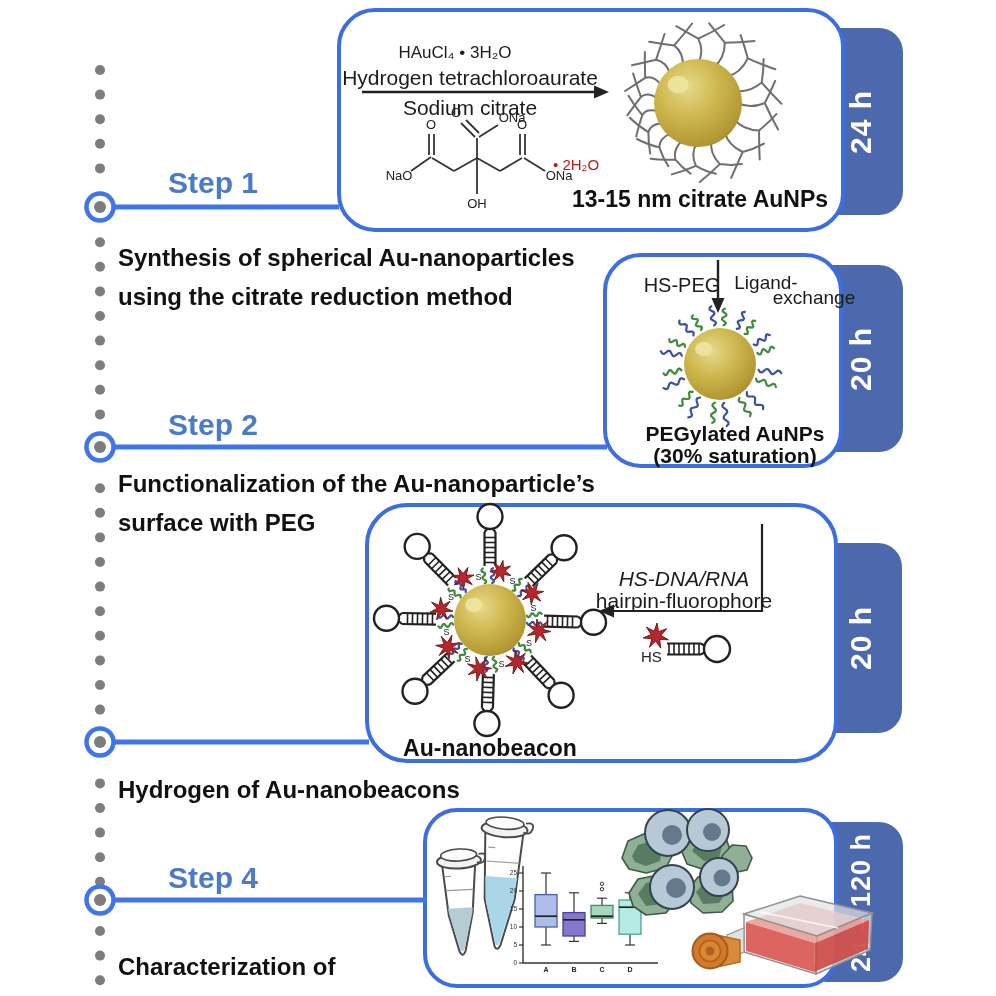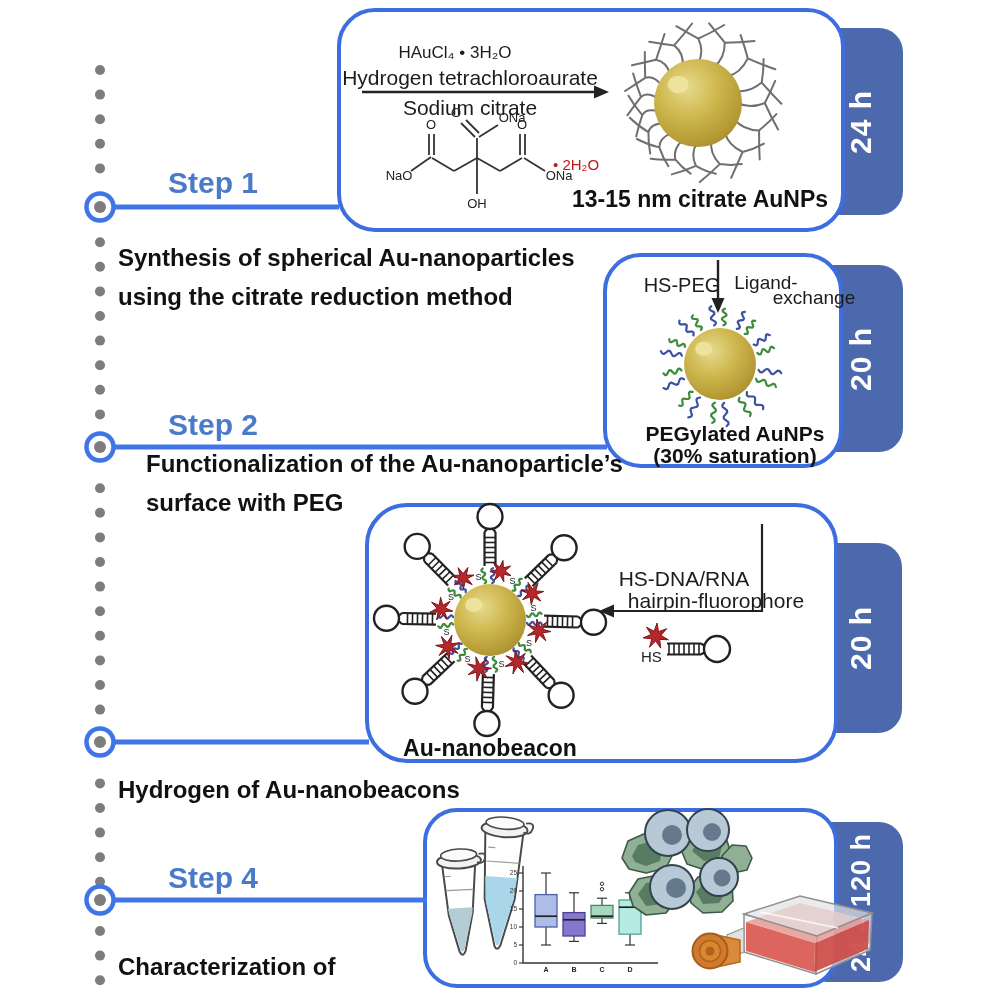--- a/index.html
+++ b/index.html
@@ -453,38 +453,38 @@
       </g>
     </g>
   </svg>
 
   <div class="step-label" style="left:168px;top:166px;">Step 1</div>
   <div class="step-label" style="left:168px;top:408px;">Step 2</div>
   <div class="step-label" style="left:168px;top:861px;">Step 4</div>
 
   <div class="desc" style="left:118px;top:238px;">Synthesis of spherical Au-nanoparticles
 using the citrate reduction method</div>
-  <div class="desc" style="left:118px;top:444px;margin-left:28px;">Functionalization of the Au-nanoparticle’s
+  <div class="desc" style="left:118px;top:464px;">Functionalization of the Au-nanoparticle’s
 surface with PEG</div>
   <div class="desc" style="left:118px;top:770px;">Hydrogen of Au-nanobeacons</div>
   <div class="desc" style="left:118px;top:908px;">
     <div>Characterization of</div>
     
     
   </div>
 
   <div class="txt center formula" style="left:455px;top:43px;">HAuCl₄  •  3H₂O</div>
   <div class="txt center reagent" style="left:470px;top:66px;">Hydrogen tetrachloroaurate</div>
   <div class="txt center reagent" style="left:470px;top:96px;">Sodium citrate</div>
   <div class="txt hydrate" style="left:545px;top:156px;">•  2H₂O</div>
   <div class="txt center product" style="left:700px;top:186px;">13-15 nm citrate AuNPs</div>
 
   <div class="txt center small-reagent" style="left:674px;top:274px;">HS-PEG</div>
   <div class="txt center process" style="left:766px;top:272px;">Ligand-</div>
   <div class="txt center process" style="left:766px;top:287px;margin-left:48px;">exchange</div>
   <div class="txt center product-sm" style="left:723px;top:422px;">PEGylated AuNPs</div>
   <div class="txt center product-sm" style="left:723px;top:444px;">(30% saturation)</div>
 
-  <div class="txt center reagent" style="left:684px;top:567px;">HS-DNA/RNA</div>
-  <div class="txt center reagent" style="left:716px;top:589px;">hairpin-fluorophore</div>
+  <div class="txt center reagent" style="left:684px;top:567px;font-style:italic;">HS-DNA/RNA</div>
+  <div class="txt center reagent" style="left:684px;top:589px;">hairpin-fluorophore</div>
   <div class="txt center product" style="left:490px;top:735px;text-align:center;">Au-nanobeacon</div>
 
 </div>
 
 </body></html>

